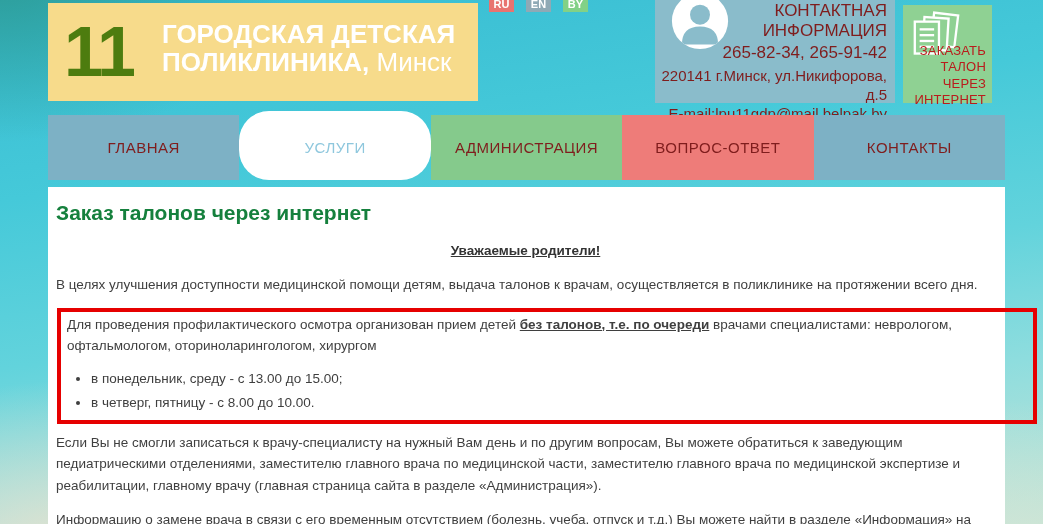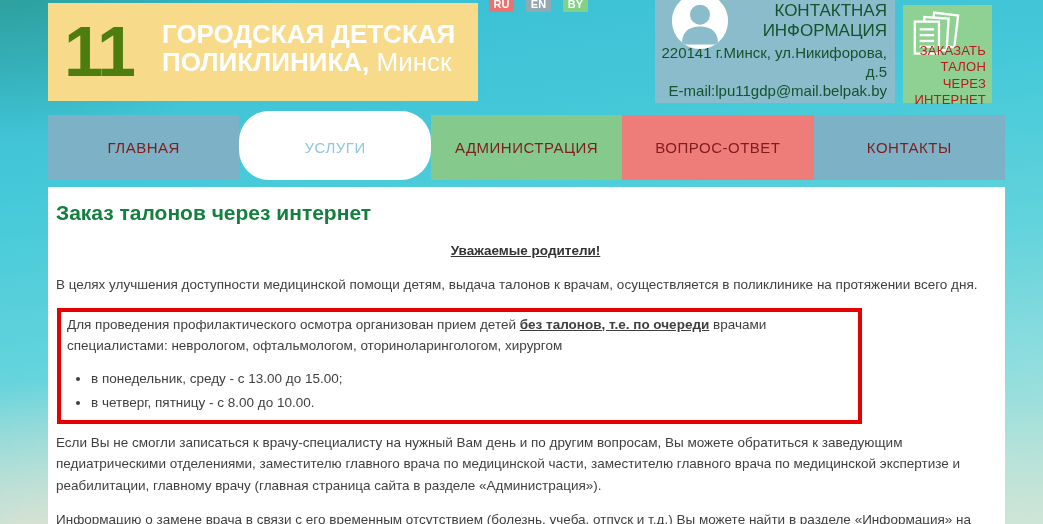--- a/index.html
+++ b/index.html
@@ -25,21 +25,21 @@
   .lang-bar { position:absolute; left:489px; top:-7px; display:flex; gap:12px; }
   .lang-btn {
     width:25px; height:19px; color:#fff; font-size:11px; font-weight:bold;
     display:flex; align-items:flex-end; justify-content:center; padding-bottom:2px;
   }
   .lang-ru { background:#e87370; }
   .lang-en { background:#8fa9b5; }
   .lang-by { background:#82d186; }
   .contact-box {
     position:absolute; left:655px; top:0px; width:240px; height:103px;
-    background:#8abccb; color:#14532d; text-align:right; padding:1px 8px 0 0;
+    background:#8abccb; color:#7f1d1d; text-align:right; padding:1px 8px 0 0;
   }
   .contact-title { font-size:17px; line-height:1.15; }
   .contact-phones { font-size:17px; margin-top:3px; line-height:1.2; }
   .contact-fax { font-size:17px; line-height:1.2; }
   .contact-addr { font-size:15px; margin-top:4px; line-height:1.25; }
   .contact-email { font-size:15px; line-height:1.25; }
   .avatar { position:absolute; left:16px; top:-8px; width:58px; height:58px; }
   .order-btn {
     position:absolute; left:903px; top:5px; width:89px; height:98px;
     background:#8fd193; color:#b91c1c; cursor:pointer;
@@ -62,21 +62,21 @@
   .nav-4 { background:#7db1c5; }
   
   .content {
     position:absolute; left:48px; top:187px; width:957px; height:337px;
     background:#ffffff; padding:14px 10px 0 8px; color:#3f3f3f;
   }
   .page-title { color:#15803d; font-size:21px; font-weight:bold; margin-bottom:18px; }
   .greeting { text-align:center; font-size:13.5px; font-weight:bold; text-decoration:underline; color:#333; margin-bottom:16px; }
   .para { font-size:13.5px; line-height:1.6; margin-bottom:12px; }
   .highlight-box {
-    border:4px solid #e60000; width:805px; margin-left:1px; margin-bottom:8px;
+    border:4px solid #e60000; width:980px; margin-left:1px; margin-bottom:8px;
     padding:2px 6px 6px 6px;
   }
   .highlight-box .para { margin-bottom:4px; }
   .hl-em { font-weight:bold; text-decoration:underline; }
   .schedule { list-style:disc; margin:14px 0 4px 24px; font-size:13.5px; }
   .schedule li { margin-bottom:9px; }
   .schedule li:last-child { margin-bottom:0; }
 </style>
 </head>
 <body>
@@ -107,20 +107,21 @@
       <circle cx="32" cy="32" r="31" fill="#ffffff"></circle>
       <g clip-path="url(#avclip)" fill="#8abccb">
         <circle cx="32" cy="25" r="11"></circle>
         <path d="M12 58 Q12 38 32 38 Q52 38 52 58 Z"></path>
       </g>
     </svg>
     <div class="contact-title">
       <div>КОНТАКТНАЯ</div>
       <div>ИНФОРМАЦИЯ</div>
     </div>
+    <div class="contact-phones">265-82-34, 265-91-42</div>
     <div class="contact-addr">220141 г.Минск, ул.Никифорова, д.5</div>
     <div class="contact-email">E-mail:lpu11gdp@mail.belpak.by</div>
   </div>
 
   <div class="order-btn">
     <svg class="order-icon" viewBox="0 0 60 60" fill="#8fd193" stroke="#ffffff" stroke-width="2.4">
       <rect x="24" y="3" width="25" height="33" transform="rotate(7 36 19)"></rect>
       <rect x="15" y="7" width="25" height="33" transform="rotate(3.5 27 23)"></rect>
       <rect x="6" y="11" width="25" height="33"></rect>
       <line x1="11" y1="19" x2="26" y2="19"></line>

